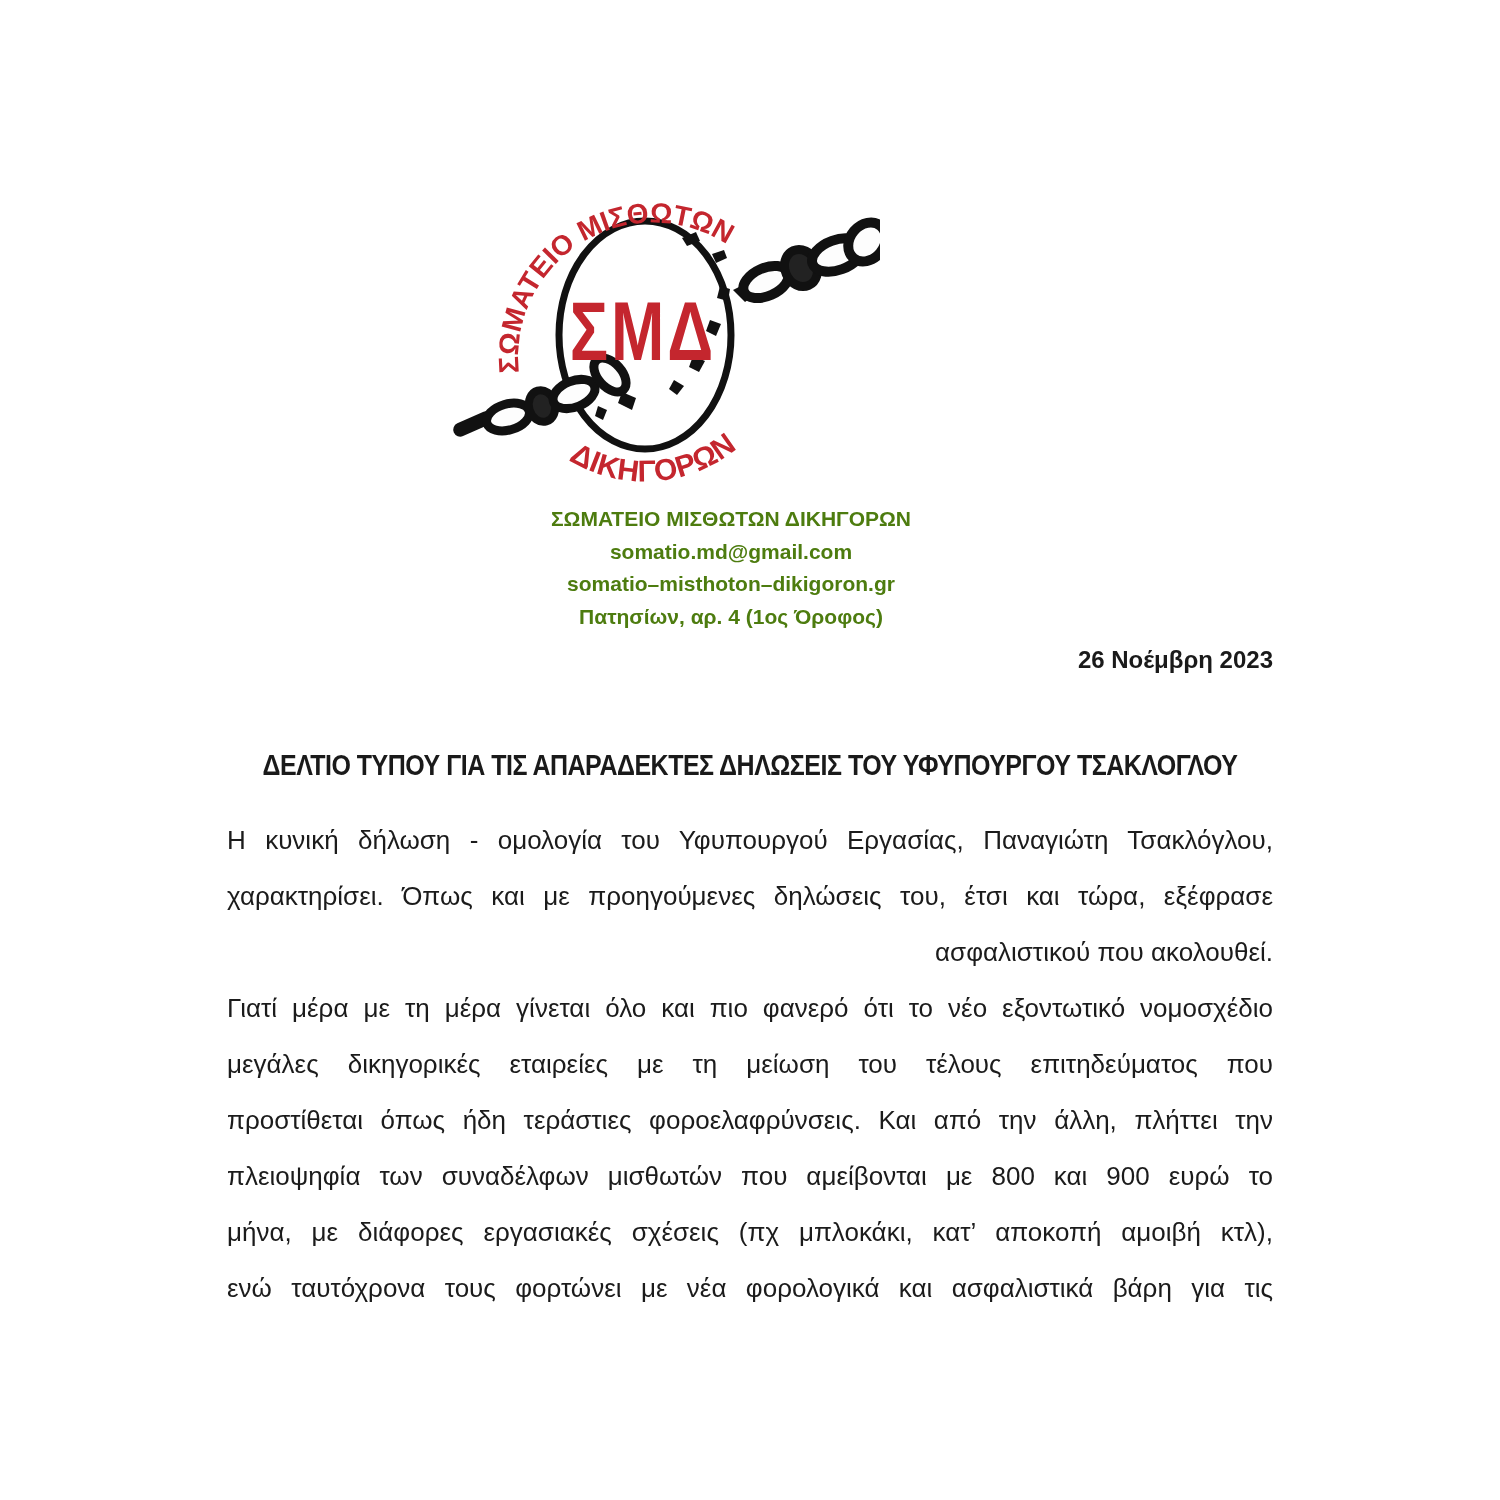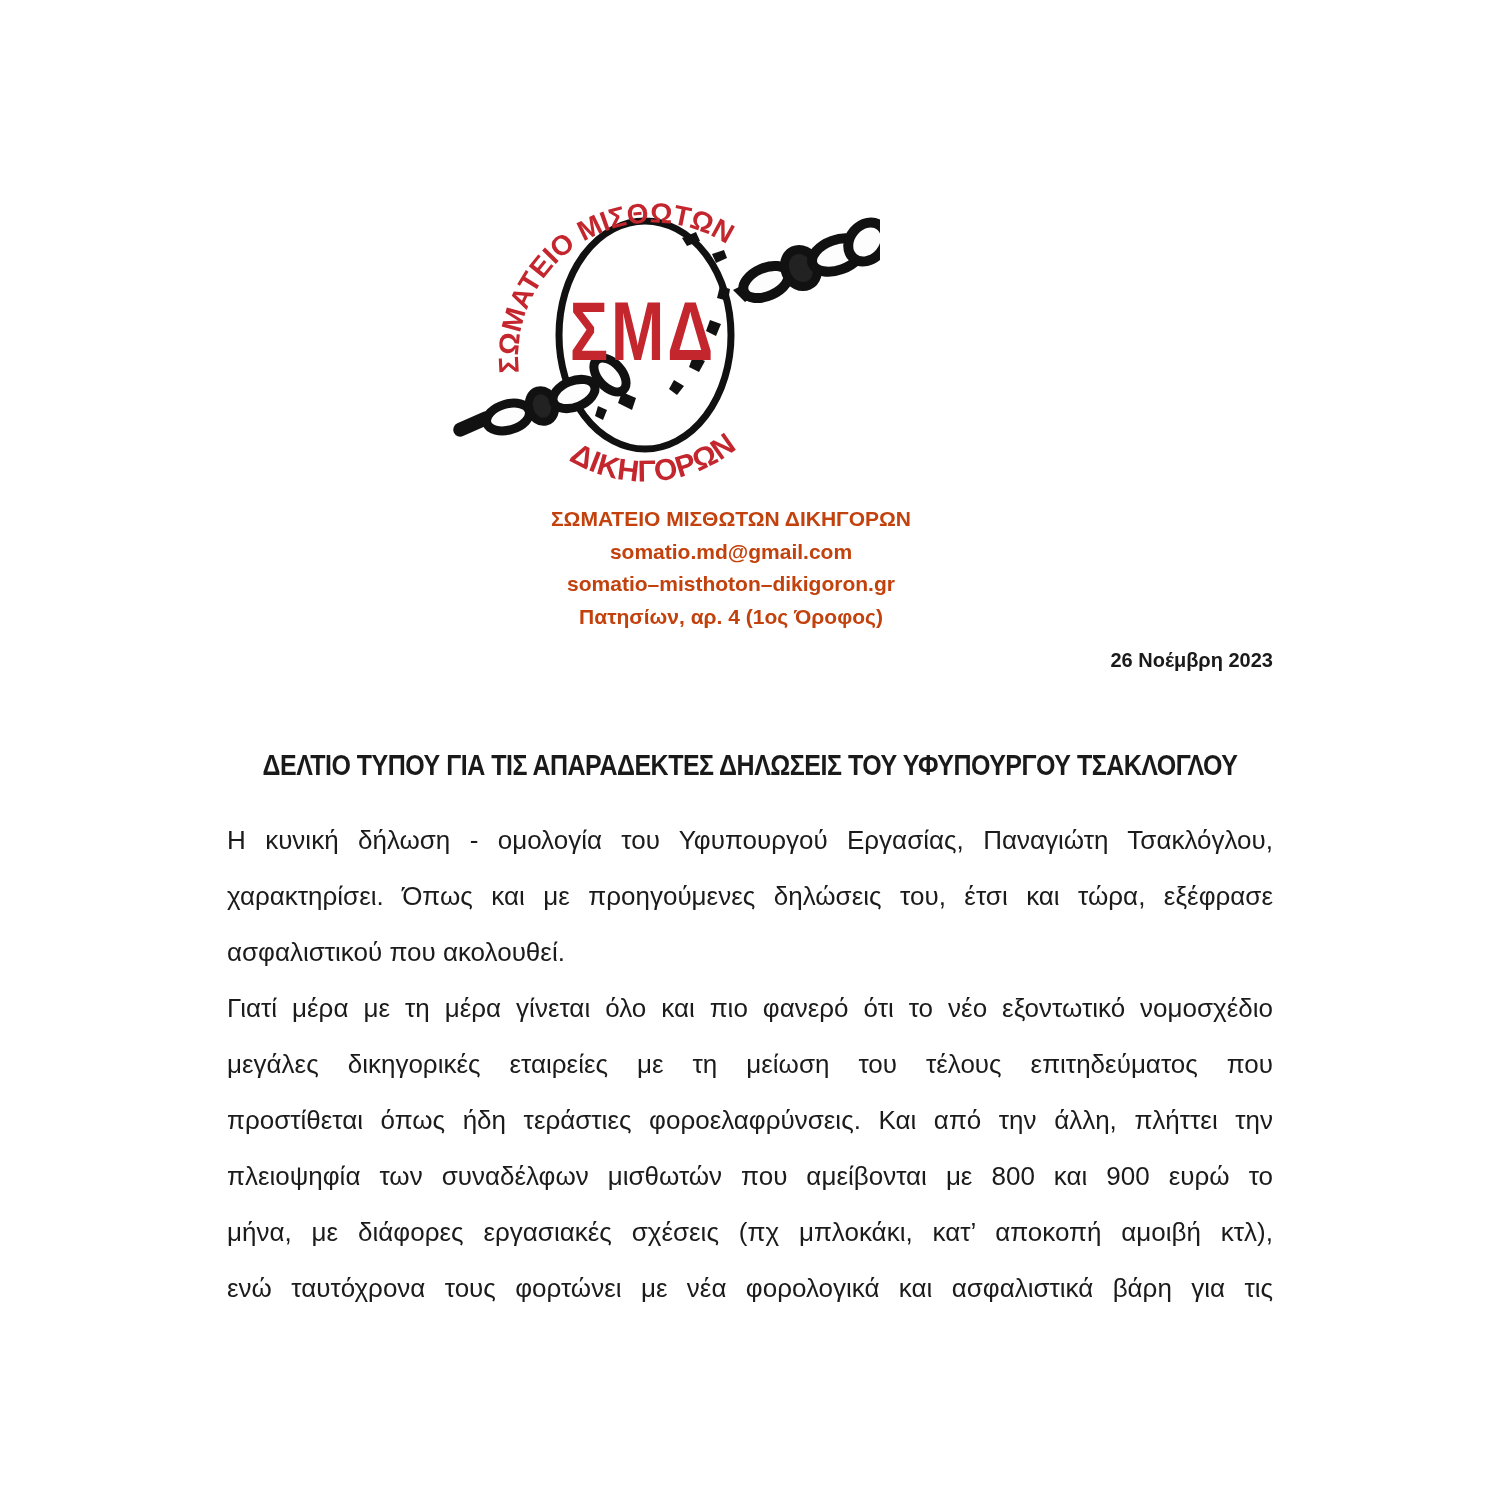--- a/index.html
+++ b/index.html
@@ -4,37 +4,37 @@
 <style>
   html,body { margin:0; padding:0; background:#ffffff; }
   .page {
     position:relative; width:1500px; height:1500px; background:#ffffff;
     overflow:hidden; font-family:"Liberation Sans", sans-serif; color:#1a1a1a;
   }
   .logo-wrap { position:absolute; left:450px; top:170px; width:430px; height:318px; }
   .hdr {
     position:absolute; left:208px; top:503px; width:1046px;
     text-align:center; font-weight:bold; font-size:21px; line-height:32.5px;
-    color:#c2410c;
+    color:#4d7c0f;
   }
   .date-row {
     position:absolute; left:227px; top:643px; width:1046px;
-    text-align:right; font-weight:bold; font-size:20px; line-height:34px;
+    text-align:right; font-weight:bold; font-size:24px; line-height:34px;
   }
   .title-row {
     position:absolute; left:0; top:748px; width:1500px;
     text-align:center; font-weight:bold; font-size:25px; letter-spacing:-0.5px;
     white-space:nowrap; transform:scaleY(1.18); transform-origin:50% 0;
   }
   .body-block {
     position:absolute; left:227px; top:812px; width:1046px;
     font-size:26px; line-height:56px; color:#1b1b1b;
   }
   .ln-j { text-align:justify; text-align-last:justify; height:56px; }
-  .ln-l { text-align:left; height:56px; }
+  .ln-l { text-align:right; height:56px; }
   .ln-j, .ln-l { overflow:visible; }
 </style>
 </head>
 <body>
 
 <div class="page">
 
   <div class="logo-wrap">
     <svg width="430" height="318" viewBox="0 0 430 318">
       <defs>

